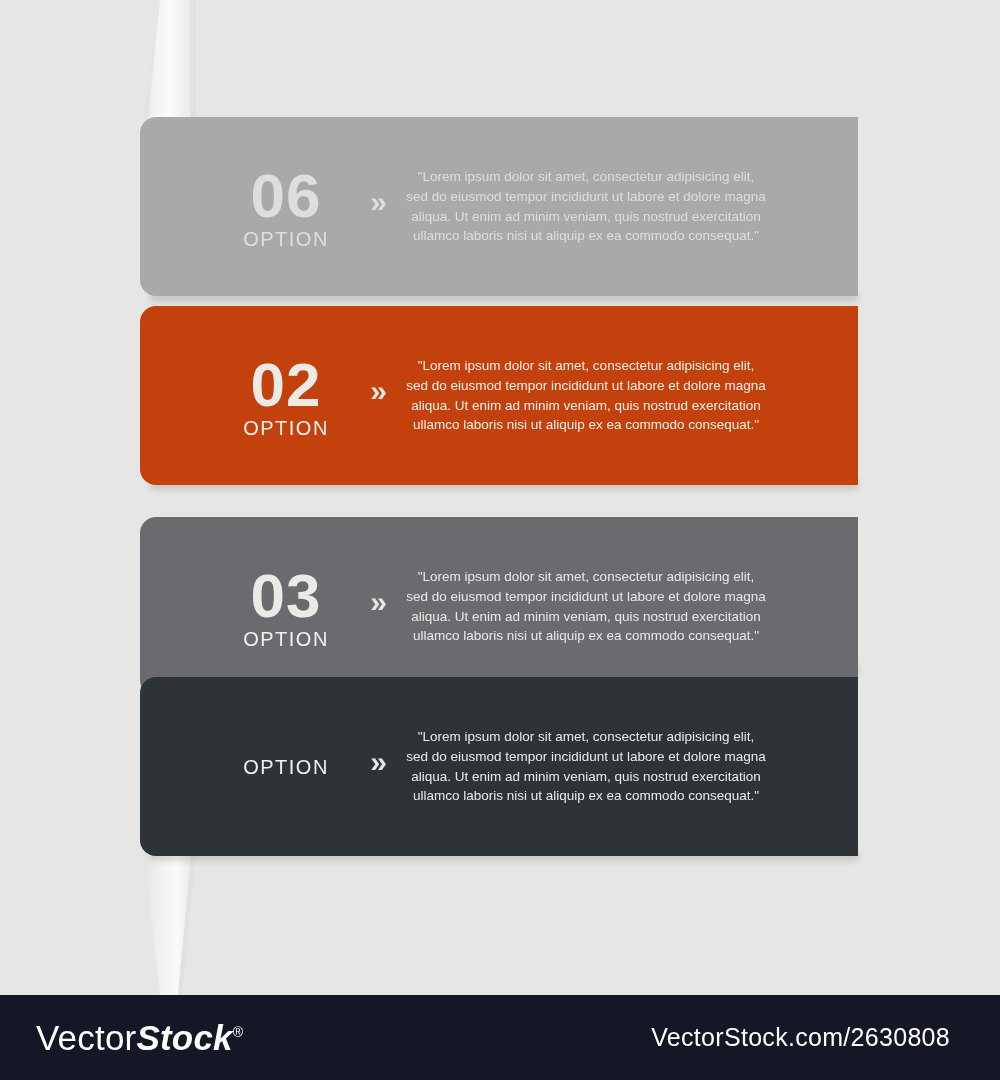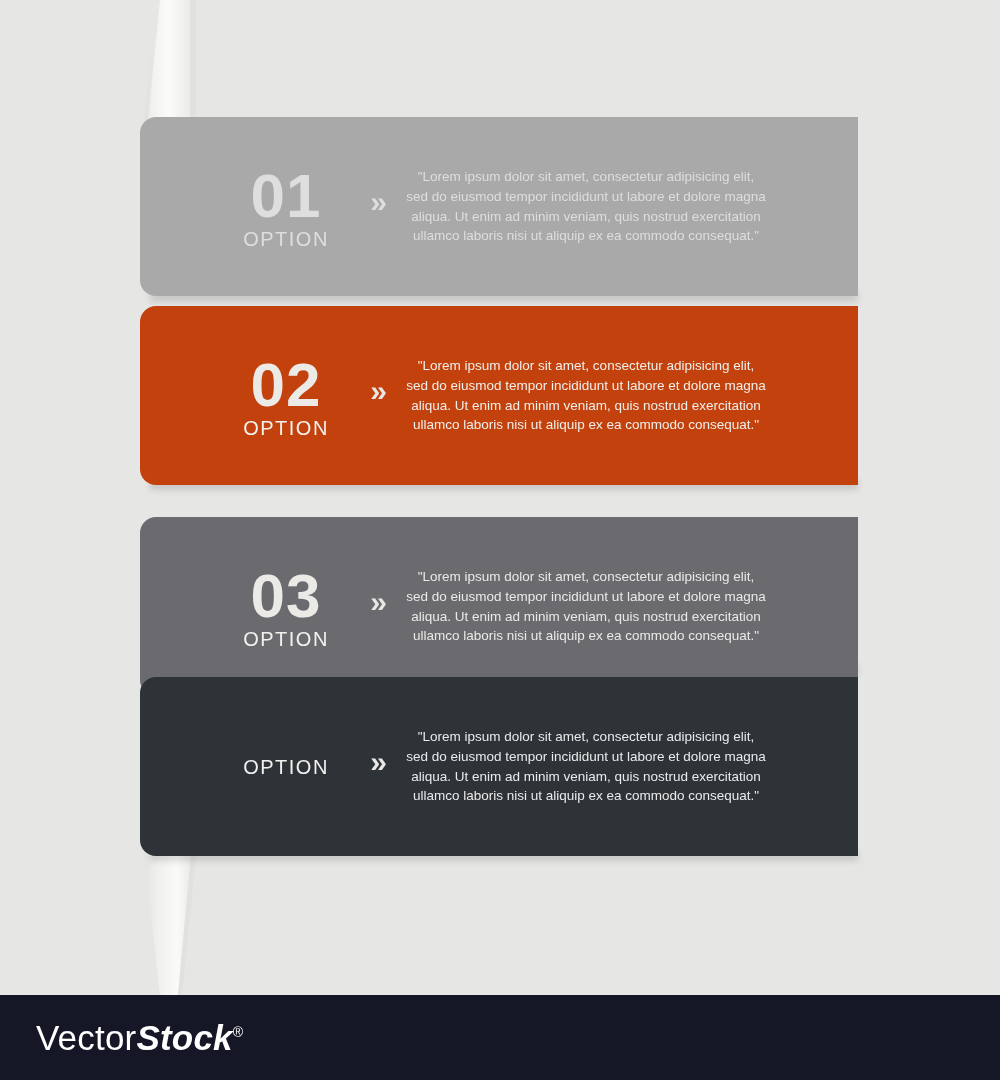--- a/index.html
+++ b/index.html
@@ -219,21 +219,21 @@
   </div>
 
   <div class="band-shadow sh-1"></div>
   <div class="band-shadow sh-2"></div>
   <div class="band-shadow sh-3"></div>
   <div class="band-shadow sh-4"></div>
 
   <div class="band band-1">
     <div class="band-inner">
       <div class="num-block">
-        <span class="num">01</span>
+        <span class="num">06</span>
         <span class="num-label">OPTION</span>
       </div>
       <div class="chev">»</div>
       <div class="body-text">"Lorem ipsum dolor sit amet, consectetur adipisicing elit, sed do eiusmod tempor incididunt ut labore et dolore magna aliqua. Ut enim ad minim veniam, quis nostrud exercitation ullamco laboris nisi ut aliquip ex ea commodo consequat."</div>
     </div>
   </div>
 
   <div class="band band-2">
     <div class="band-inner">
       <div class="num-block">
@@ -263,13 +263,14 @@
       </div>
       <div class="chev">»</div>
       <div class="body-text">"Lorem ipsum dolor sit amet, consectetur adipisicing elit, sed do eiusmod tempor incididunt ut labore et dolore magna aliqua. Ut enim ad minim veniam, quis nostrud exercitation ullamco laboris nisi ut aliquip ex ea commodo consequat."</div>
     </div>
   </div>
 
 </div>
 
 <div id="footer">
   <div class="logo"><span class="w-light">Vector</span><span class="w-bold">Stock</span><span class="reg">®</span></div>
+  <div class="footer-url">VectorStock.com/2630808</div>
 </div>
 
 </body></html>

